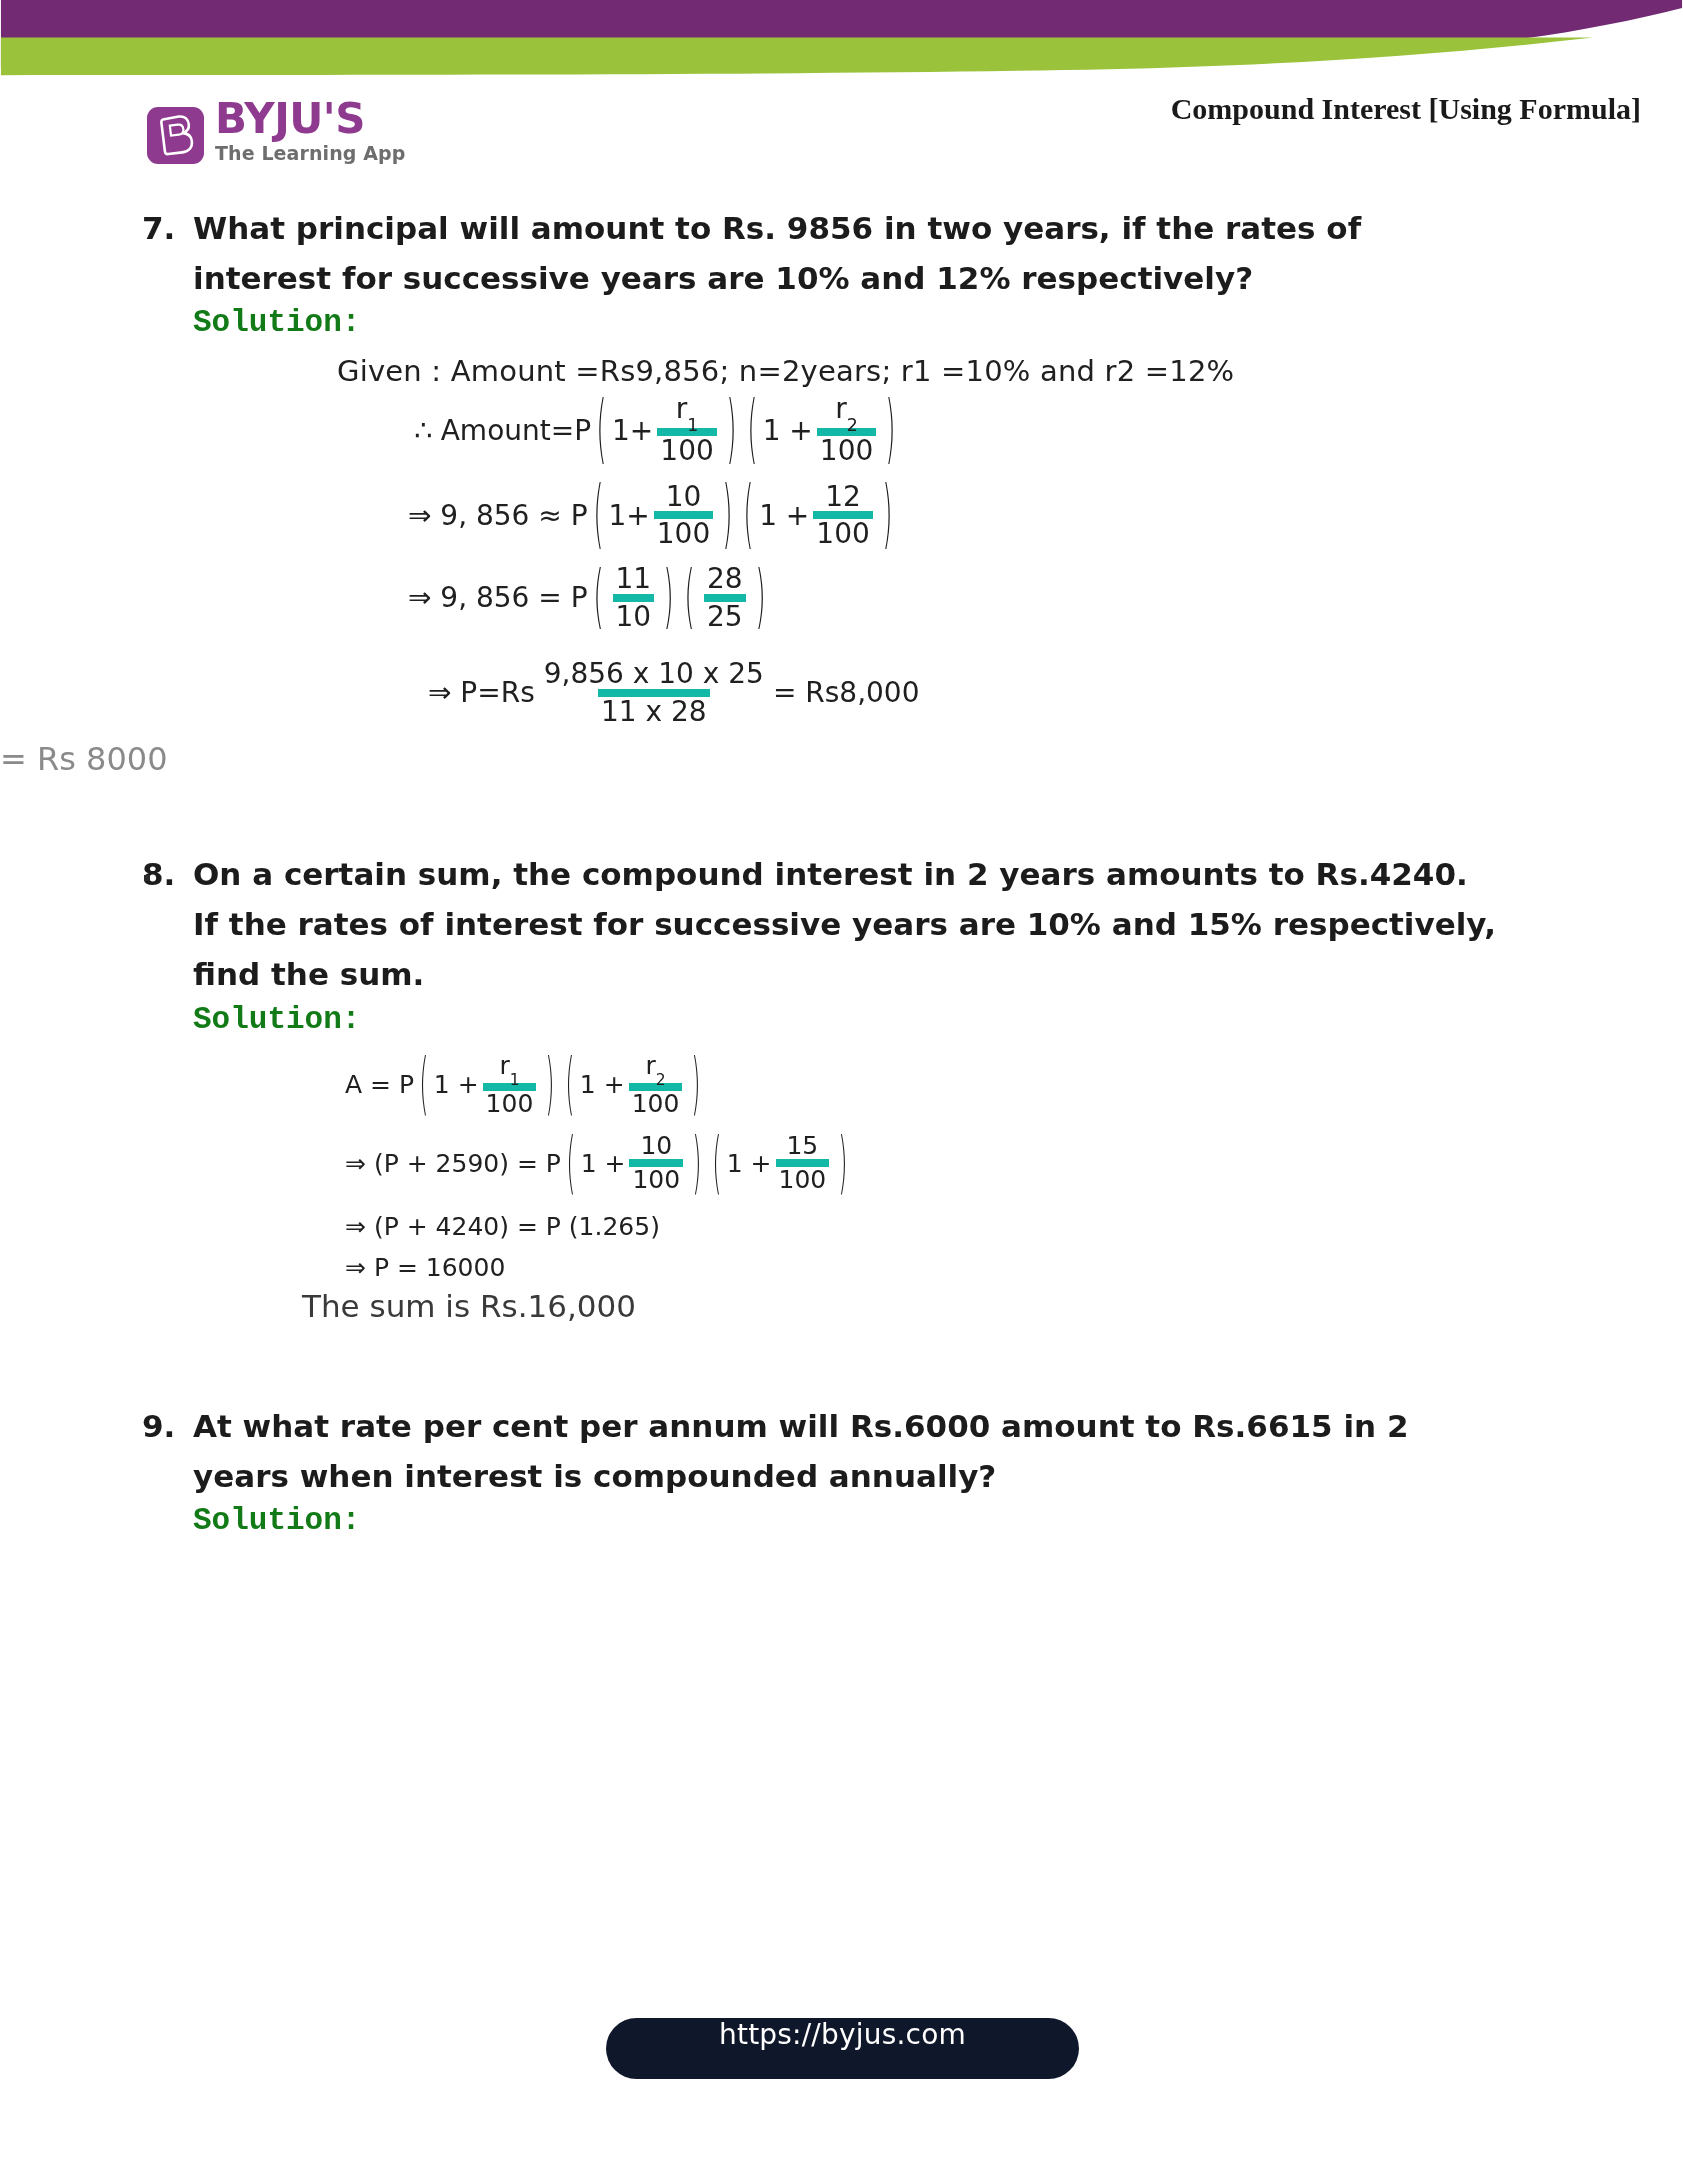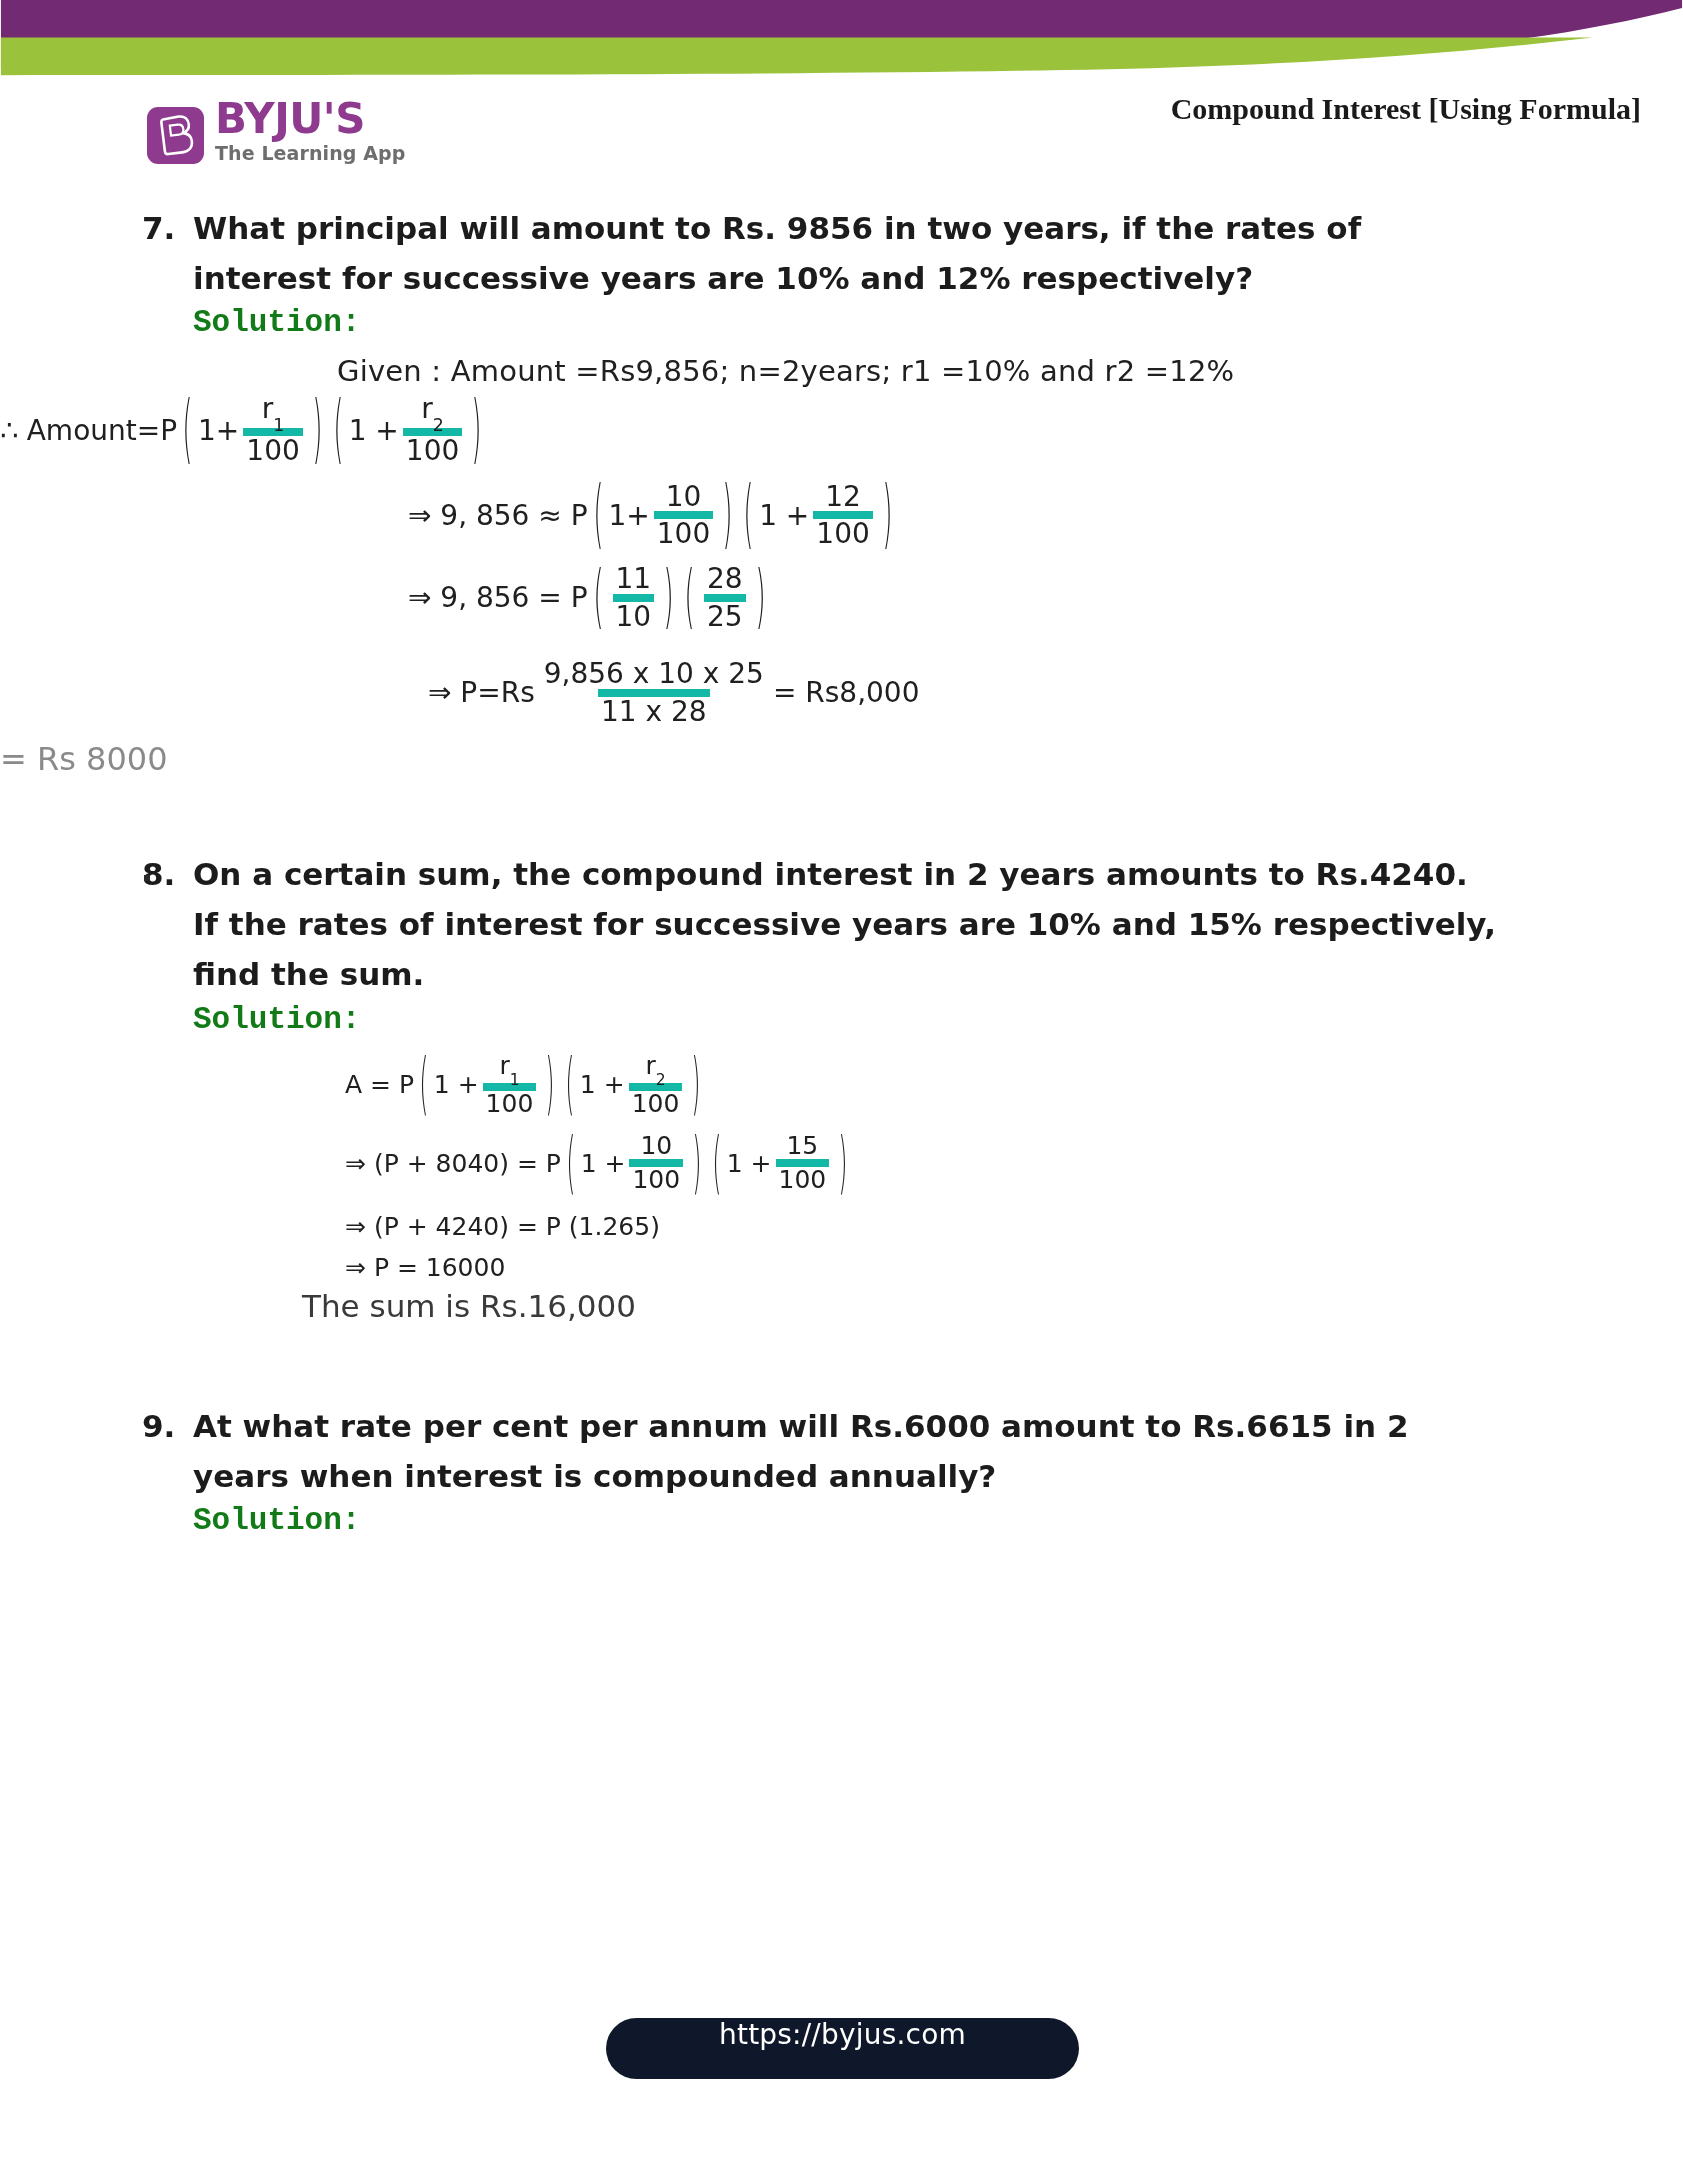--- a/index.html
+++ b/index.html
@@ -161,21 +161,21 @@
       <div class="question">
         <span class="qnum">7.</span>
         <span class="qtext">What principal will amount to Rs. 9856 in two years, if the rates of interest for successive years are 10% and 12% respectively?</span>
       </div>
       <div class="solution">Solution:</div>
 
       <div class="math">
 
         <div class="given">Given : Amount =Rs9,856; n=2years; r1 =10% and r2 =12%</div>
 
-        <div class="math-line eqrow" style="">
+        <div class="math-line eqrow" style="padding-left:414px;">
           <span class="lead">∴ Amount=P</span>
           <span class="paren tall">
             <span class="pl">(</span>
             <span class="paren-body">
               <span>1+</span>
               <span class="frac">
                 <span class="num"><span>r</span><span class="sub">1</span></span>
                 <span class="den">100</span>
               </span>
             </span>
@@ -286,21 +286,21 @@
               <span class="frac">
                 <span class="num"><span>r</span><span class="sub">2</span></span>
                 <span class="den">100</span>
               </span>
             </span>
             <span class="pr">)</span>
           </span>
         </div>
 
         <div class="math-line" style="font-size:25px; padding-left:345px; margin-top:16px;">
-          <span class="lead">⇒ (P + 8040) = P</span>
+          <span class="lead">⇒ (P + 2590) = P</span>
           <span class="paren tall">
             <span class="pl">(</span>
             <span class="paren-body">
               <span>1 +</span>
               <span class="frac">
                 <span class="num">10</span>
                 <span class="den">100</span>
               </span>
             </span>
             <span class="pr">)</span>

